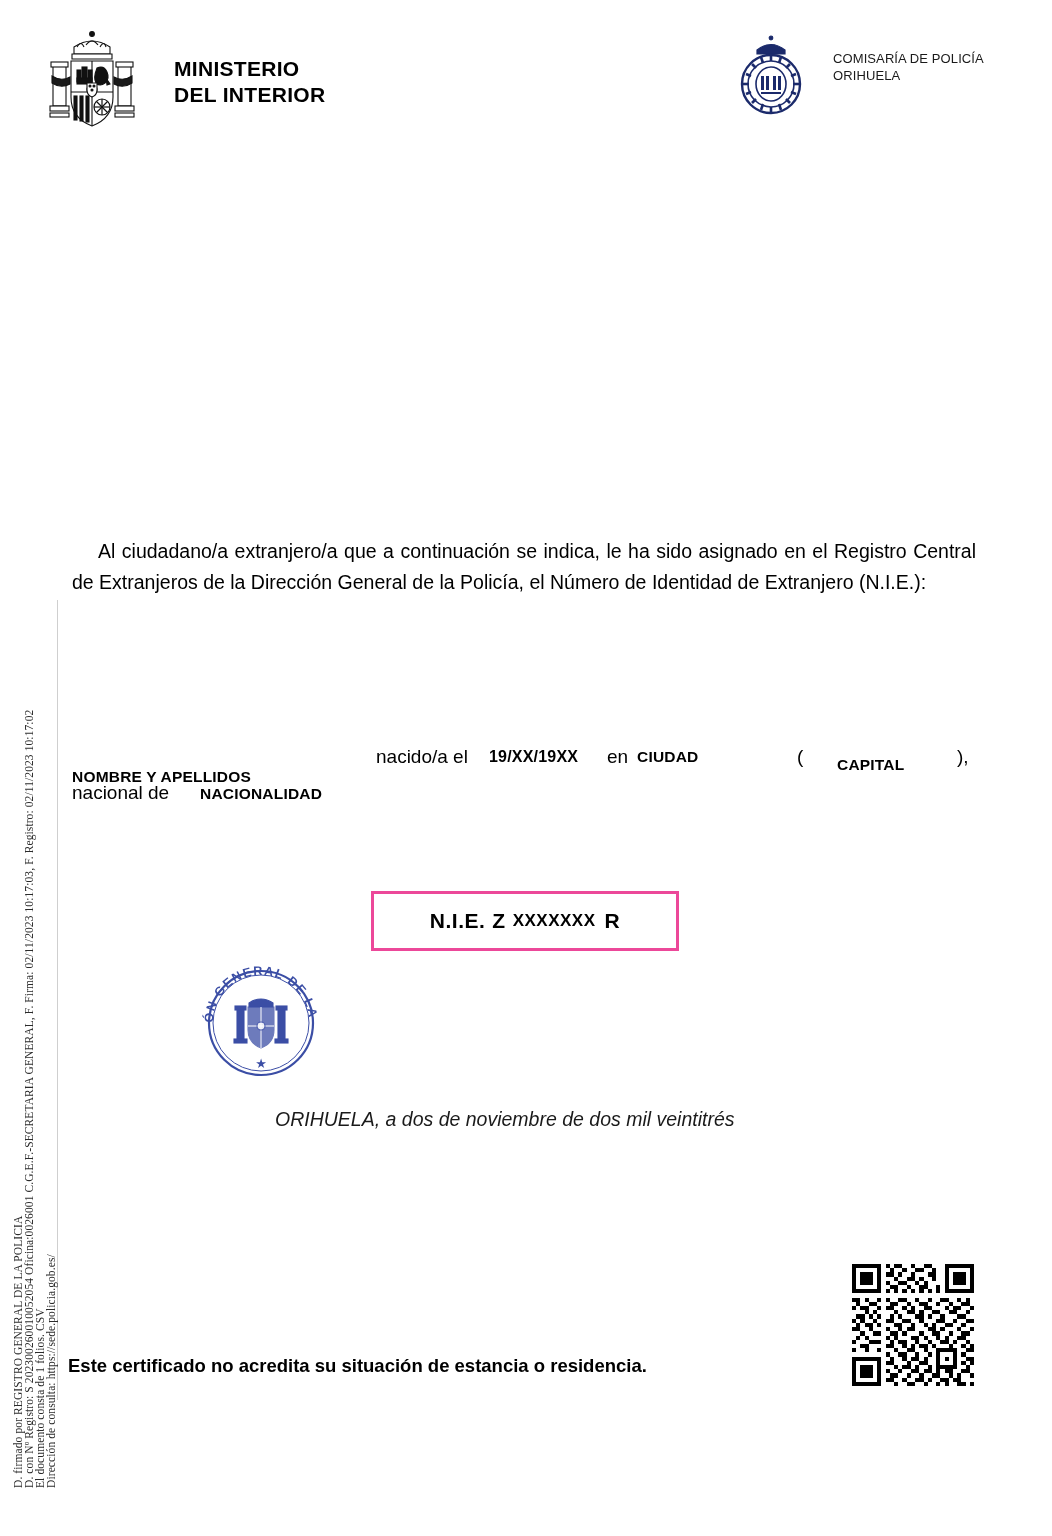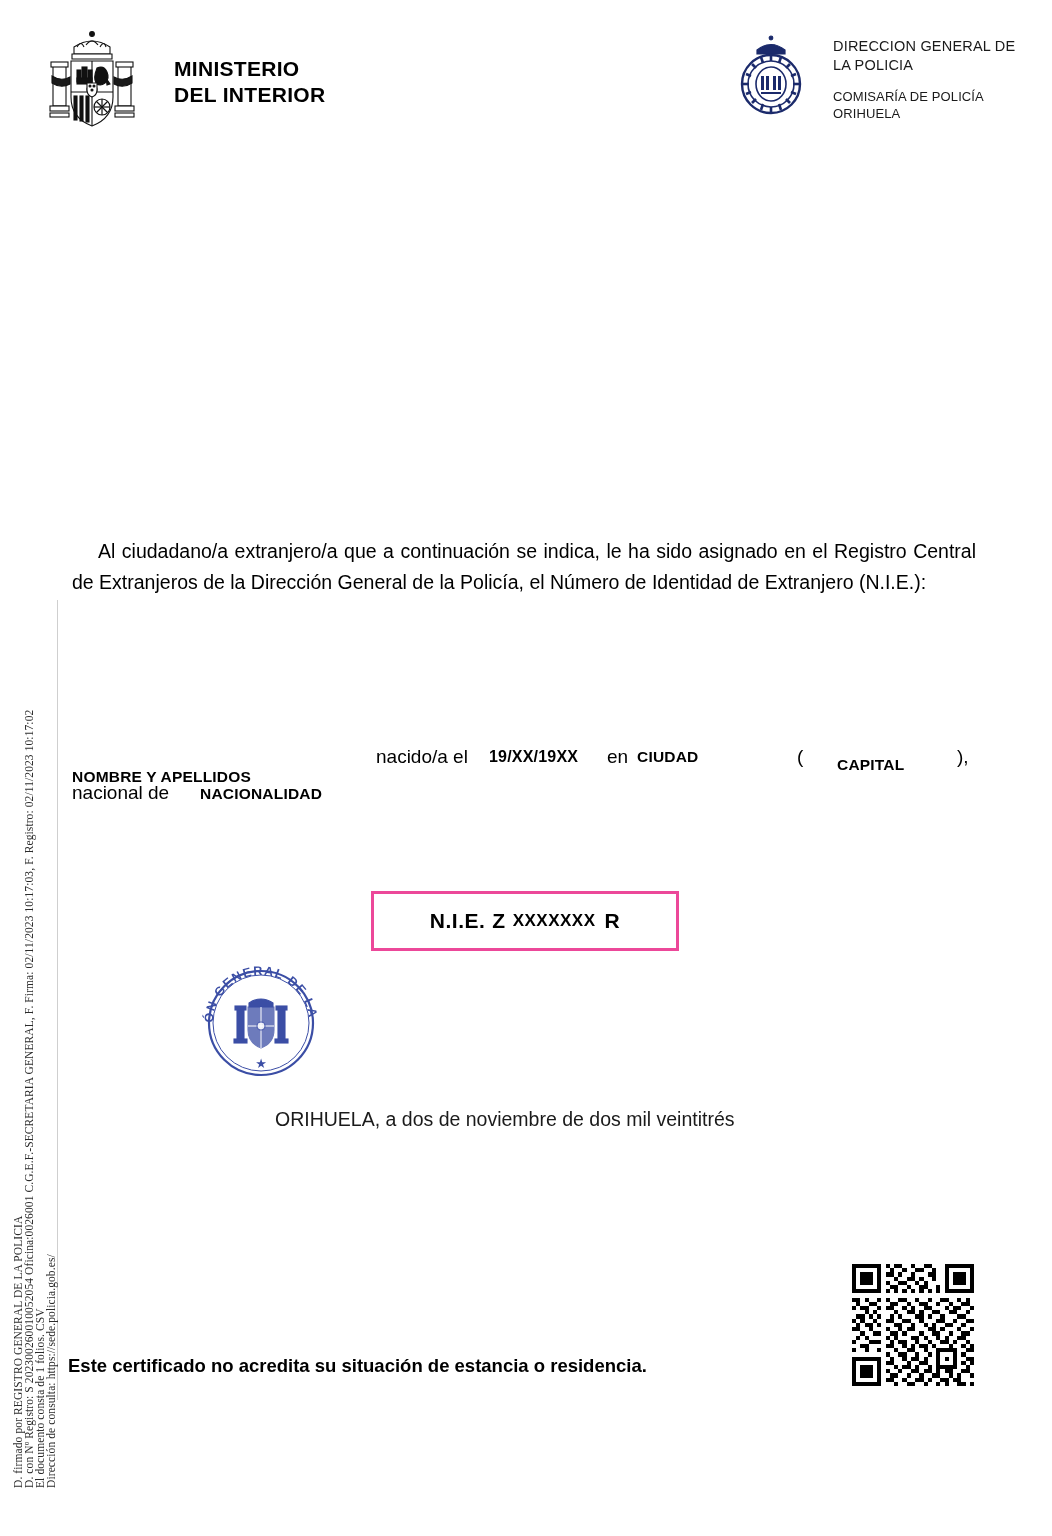--- a/index.html
+++ b/index.html
@@ -178,20 +178,21 @@
   }
 
   
   #dateline {
     position: absolute;
     left: 275px;
     top: 1108px;
     font-size: 19.5px;
     color: #1a1a1a;
     white-space: nowrap;
+    font-style: italic;
   }
 
   
   #qr {
     position: absolute;
     left: 852px;
     top: 1264px;
     width: 122px;
     height: 122px;
   }
@@ -322,24 +323,20 @@
               <rect x="26" y="42" width="3" height="14"></rect>
               <rect x="31" y="42" width="3" height="14"></rect>
               <rect x="38" y="42" width="3" height="14"></rect>
               <rect x="43" y="42" width="3" height="14"></rect>
               <rect x="26" y="58" width="20" height="2"></rect>
             </g>
           </g>
         </svg>
       </span>
       <div class="police-text">
-        <div class="pt-main">
-          <div>DIRECCION GENERAL DE</div>
-          <div>LA POLICIA</div>
-        </div>
         <div class="pt-sub">
           <div>COMISARÍA DE POLICÍA</div>
           <div>ORIHUELA</div>
         </div>
       </div>
     </div>
   </div>
 
   <div id="sidebar">
     <div class="vline"></div>

